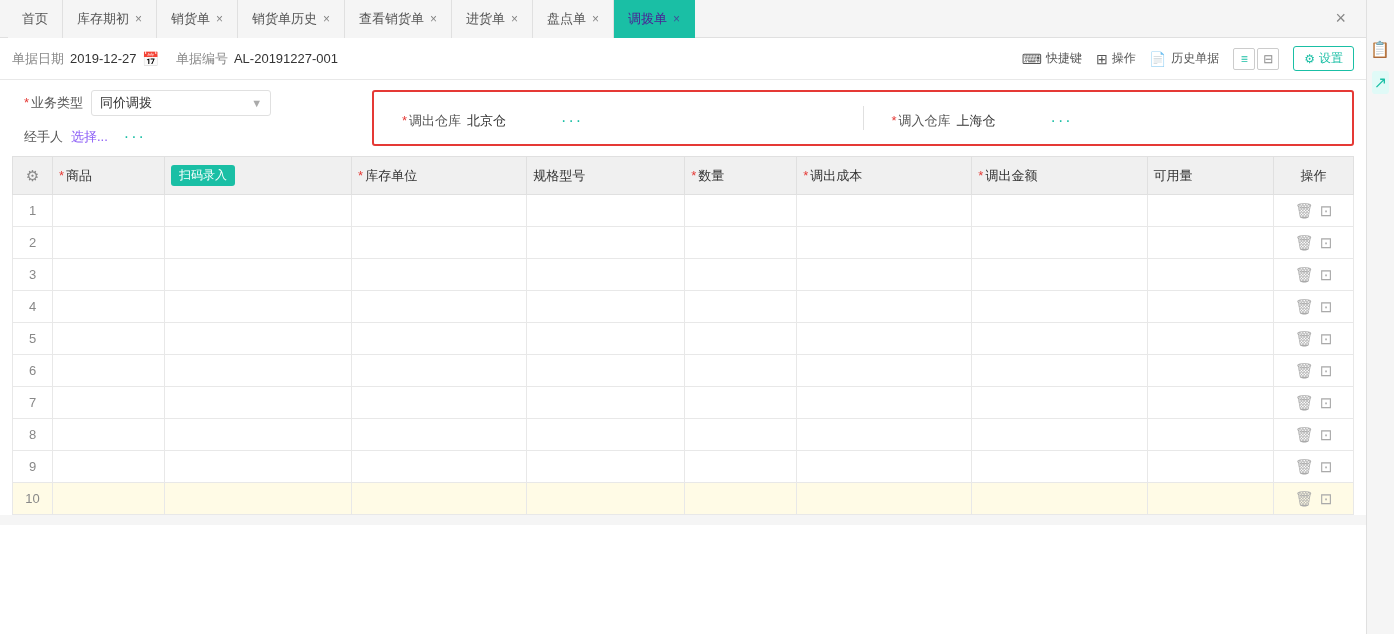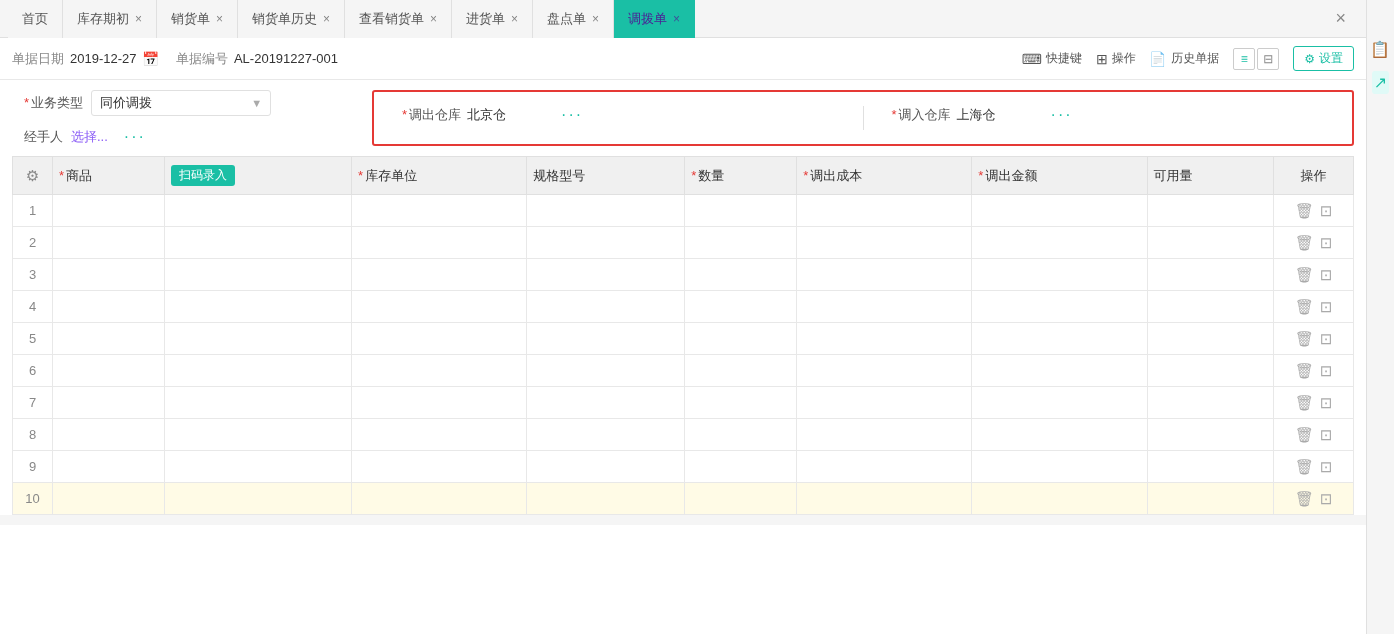--- a/index.html
+++ b/index.html
@@ -39,21 +39,21 @@
       color: #1abfa5; padding: 3px 10px; border-radius: 3px; cursor: pointer; font-size: 12px;
     }
 
     
     .form-section {
       display: flex; padding: 10px 12px; gap: 20px; align-items: flex-start;
     }
     .form-left { display: flex; flex-direction: column; gap: 12px; min-width: 340px; }
     .form-right {
       flex: 1; border: 2px solid #e53935; border-radius: 3px; padding: 14px 16px;
-      display: flex; align-items: flex-start; gap: 0;
+      display: flex; align-items: flex-end; gap: 0;
     }
     .form-field { display: flex; align-items: center; gap: 8px; }
     .field-label { color: #555; white-space: nowrap; margin-left: 12px; }
     .required { color: #e53935; margin-right: 2px; }
     .field-value { color: #333; min-width: 80px; }
     .field-select {
       display: flex; align-items: center; gap: 4px; border: 1px solid #e0e0e0;
       border-radius: 3px; padding: 3px 8px; min-width: 180px; background: #fff; cursor: pointer;
     }
     .field-select .arrow { color: #aaa; font-size: 11px; margin-left: auto; }

